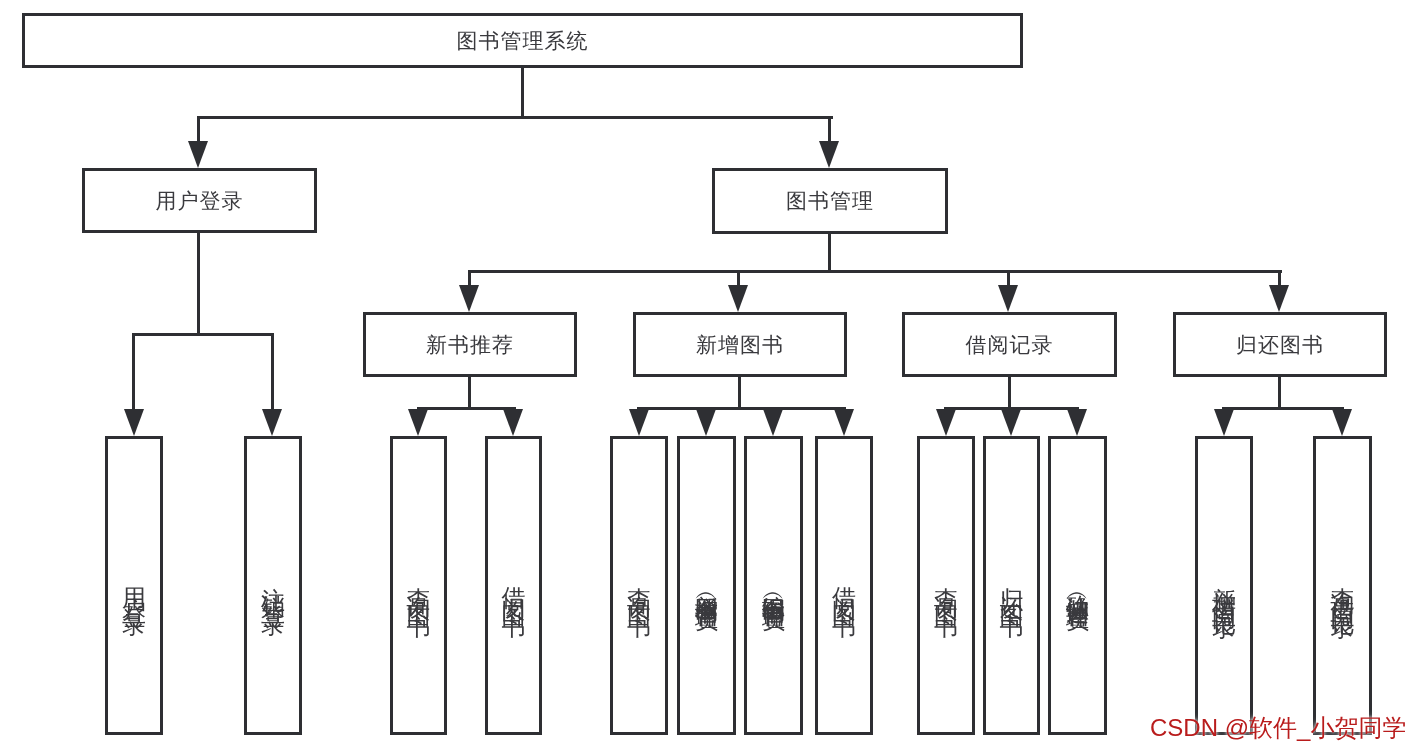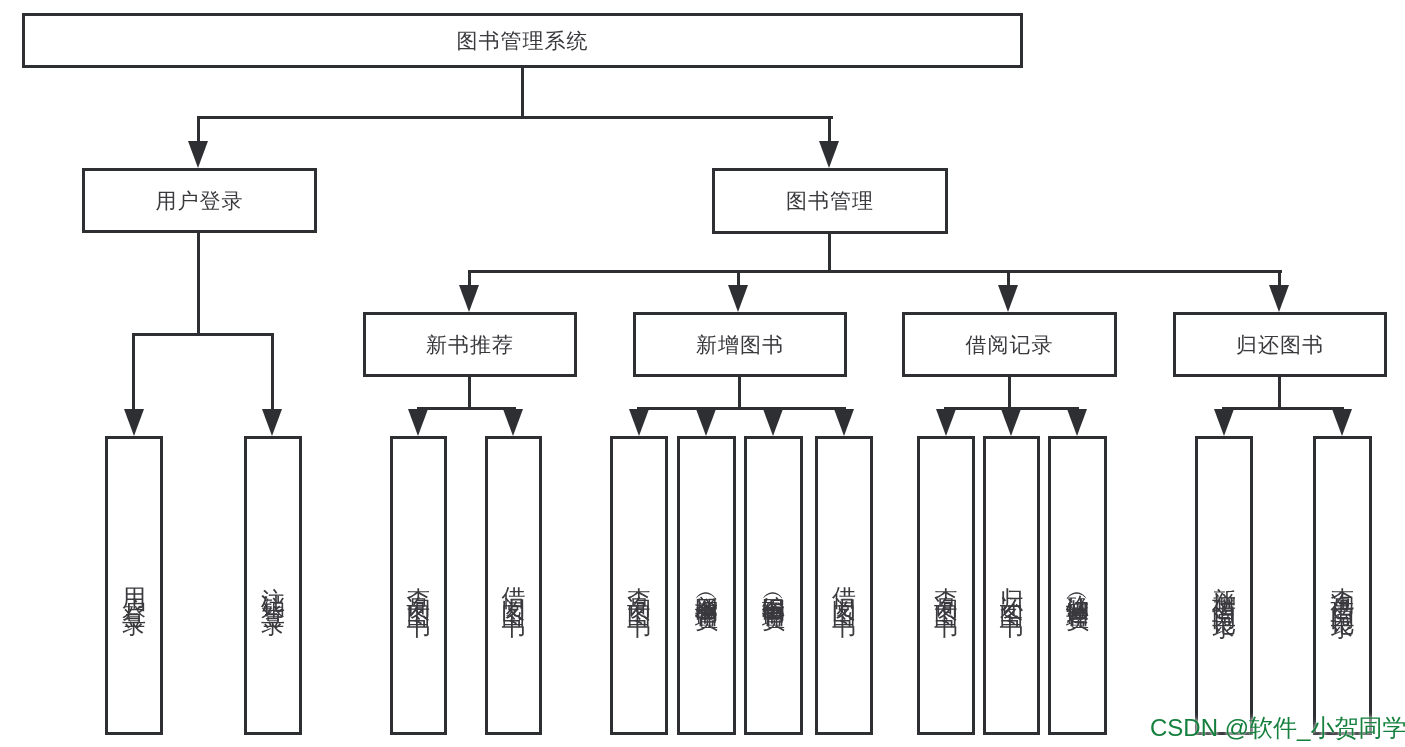--- a/index.html
+++ b/index.html
@@ -35,21 +35,21 @@
     position:absolute;
     width:0;height:0;
     border-left:10px solid transparent;
     border-right:10px solid transparent;
     border-top:27px solid #2e2f33;
   }
   .watermark{
     position:absolute;
     left:1150px;top:712px;
     font-size:24px;
-    color:#15803d;
+    color:#b91c1c;
     text-shadow:0 0 3px #ffffff,0 0 6px #ffffff;
     z-index:10;
     white-space:nowrap;
   }
 </style>
 </head>
 <body>
 
 <div class="canvas">
 

